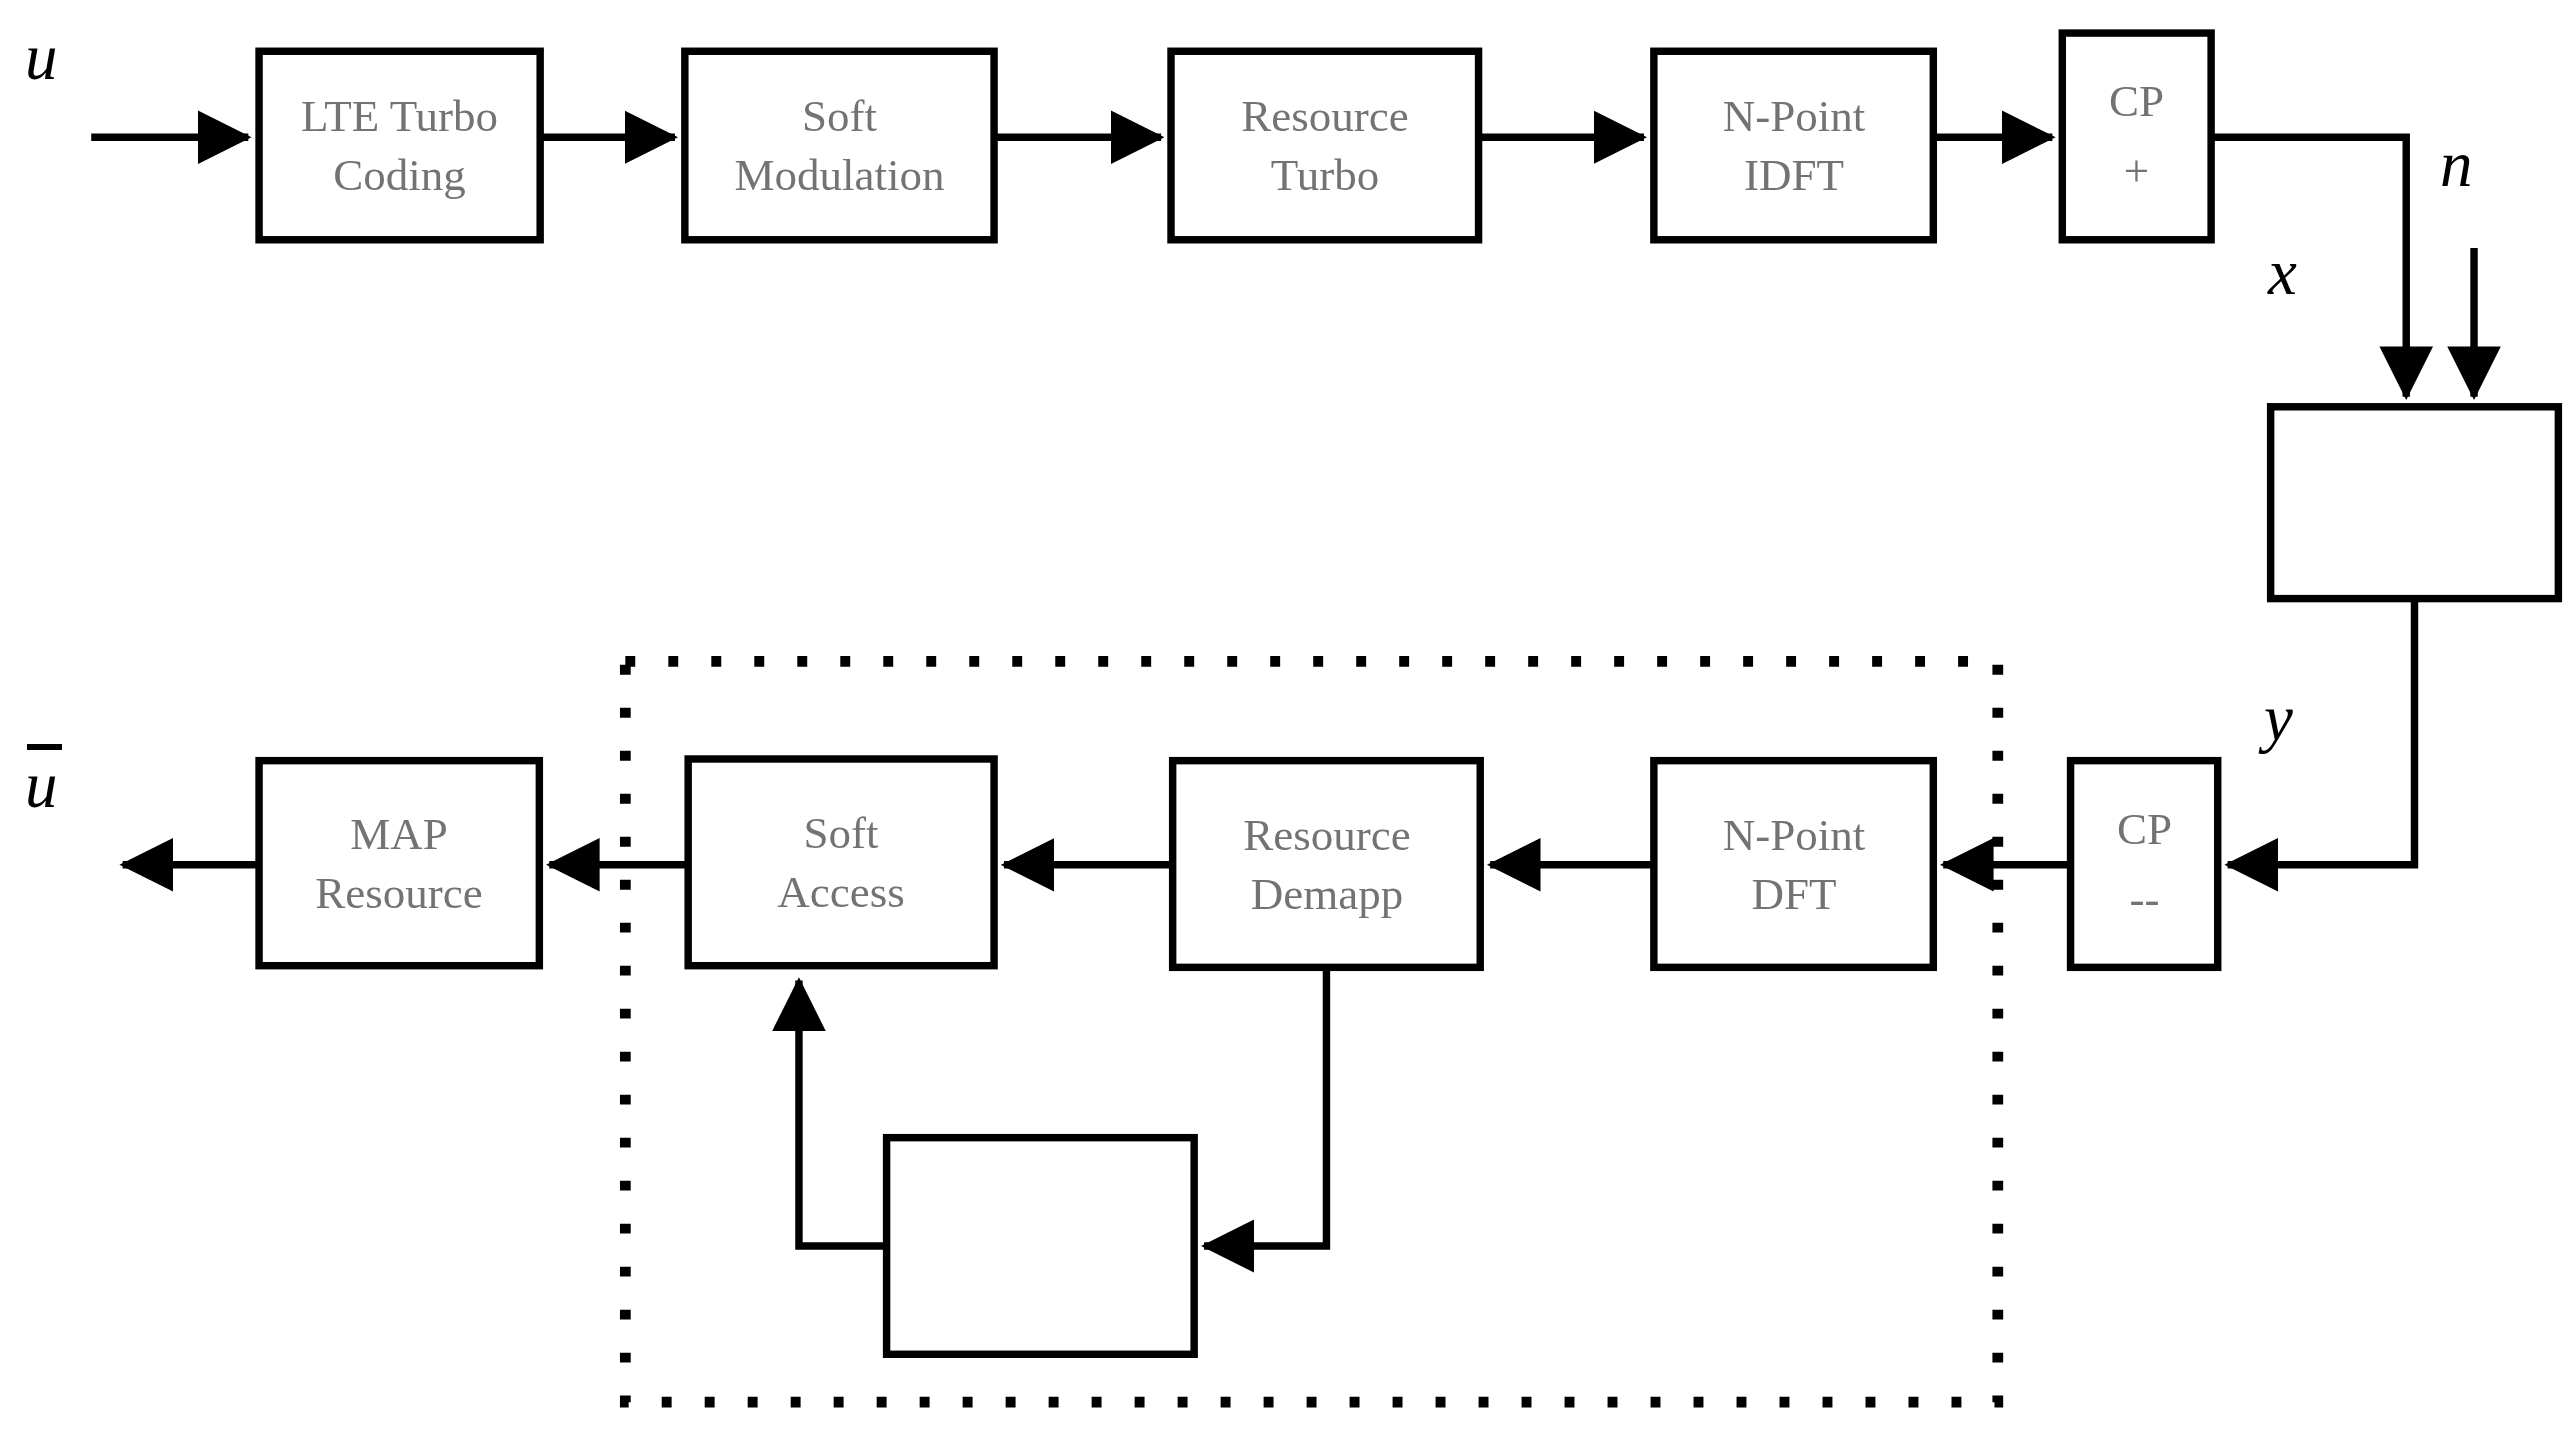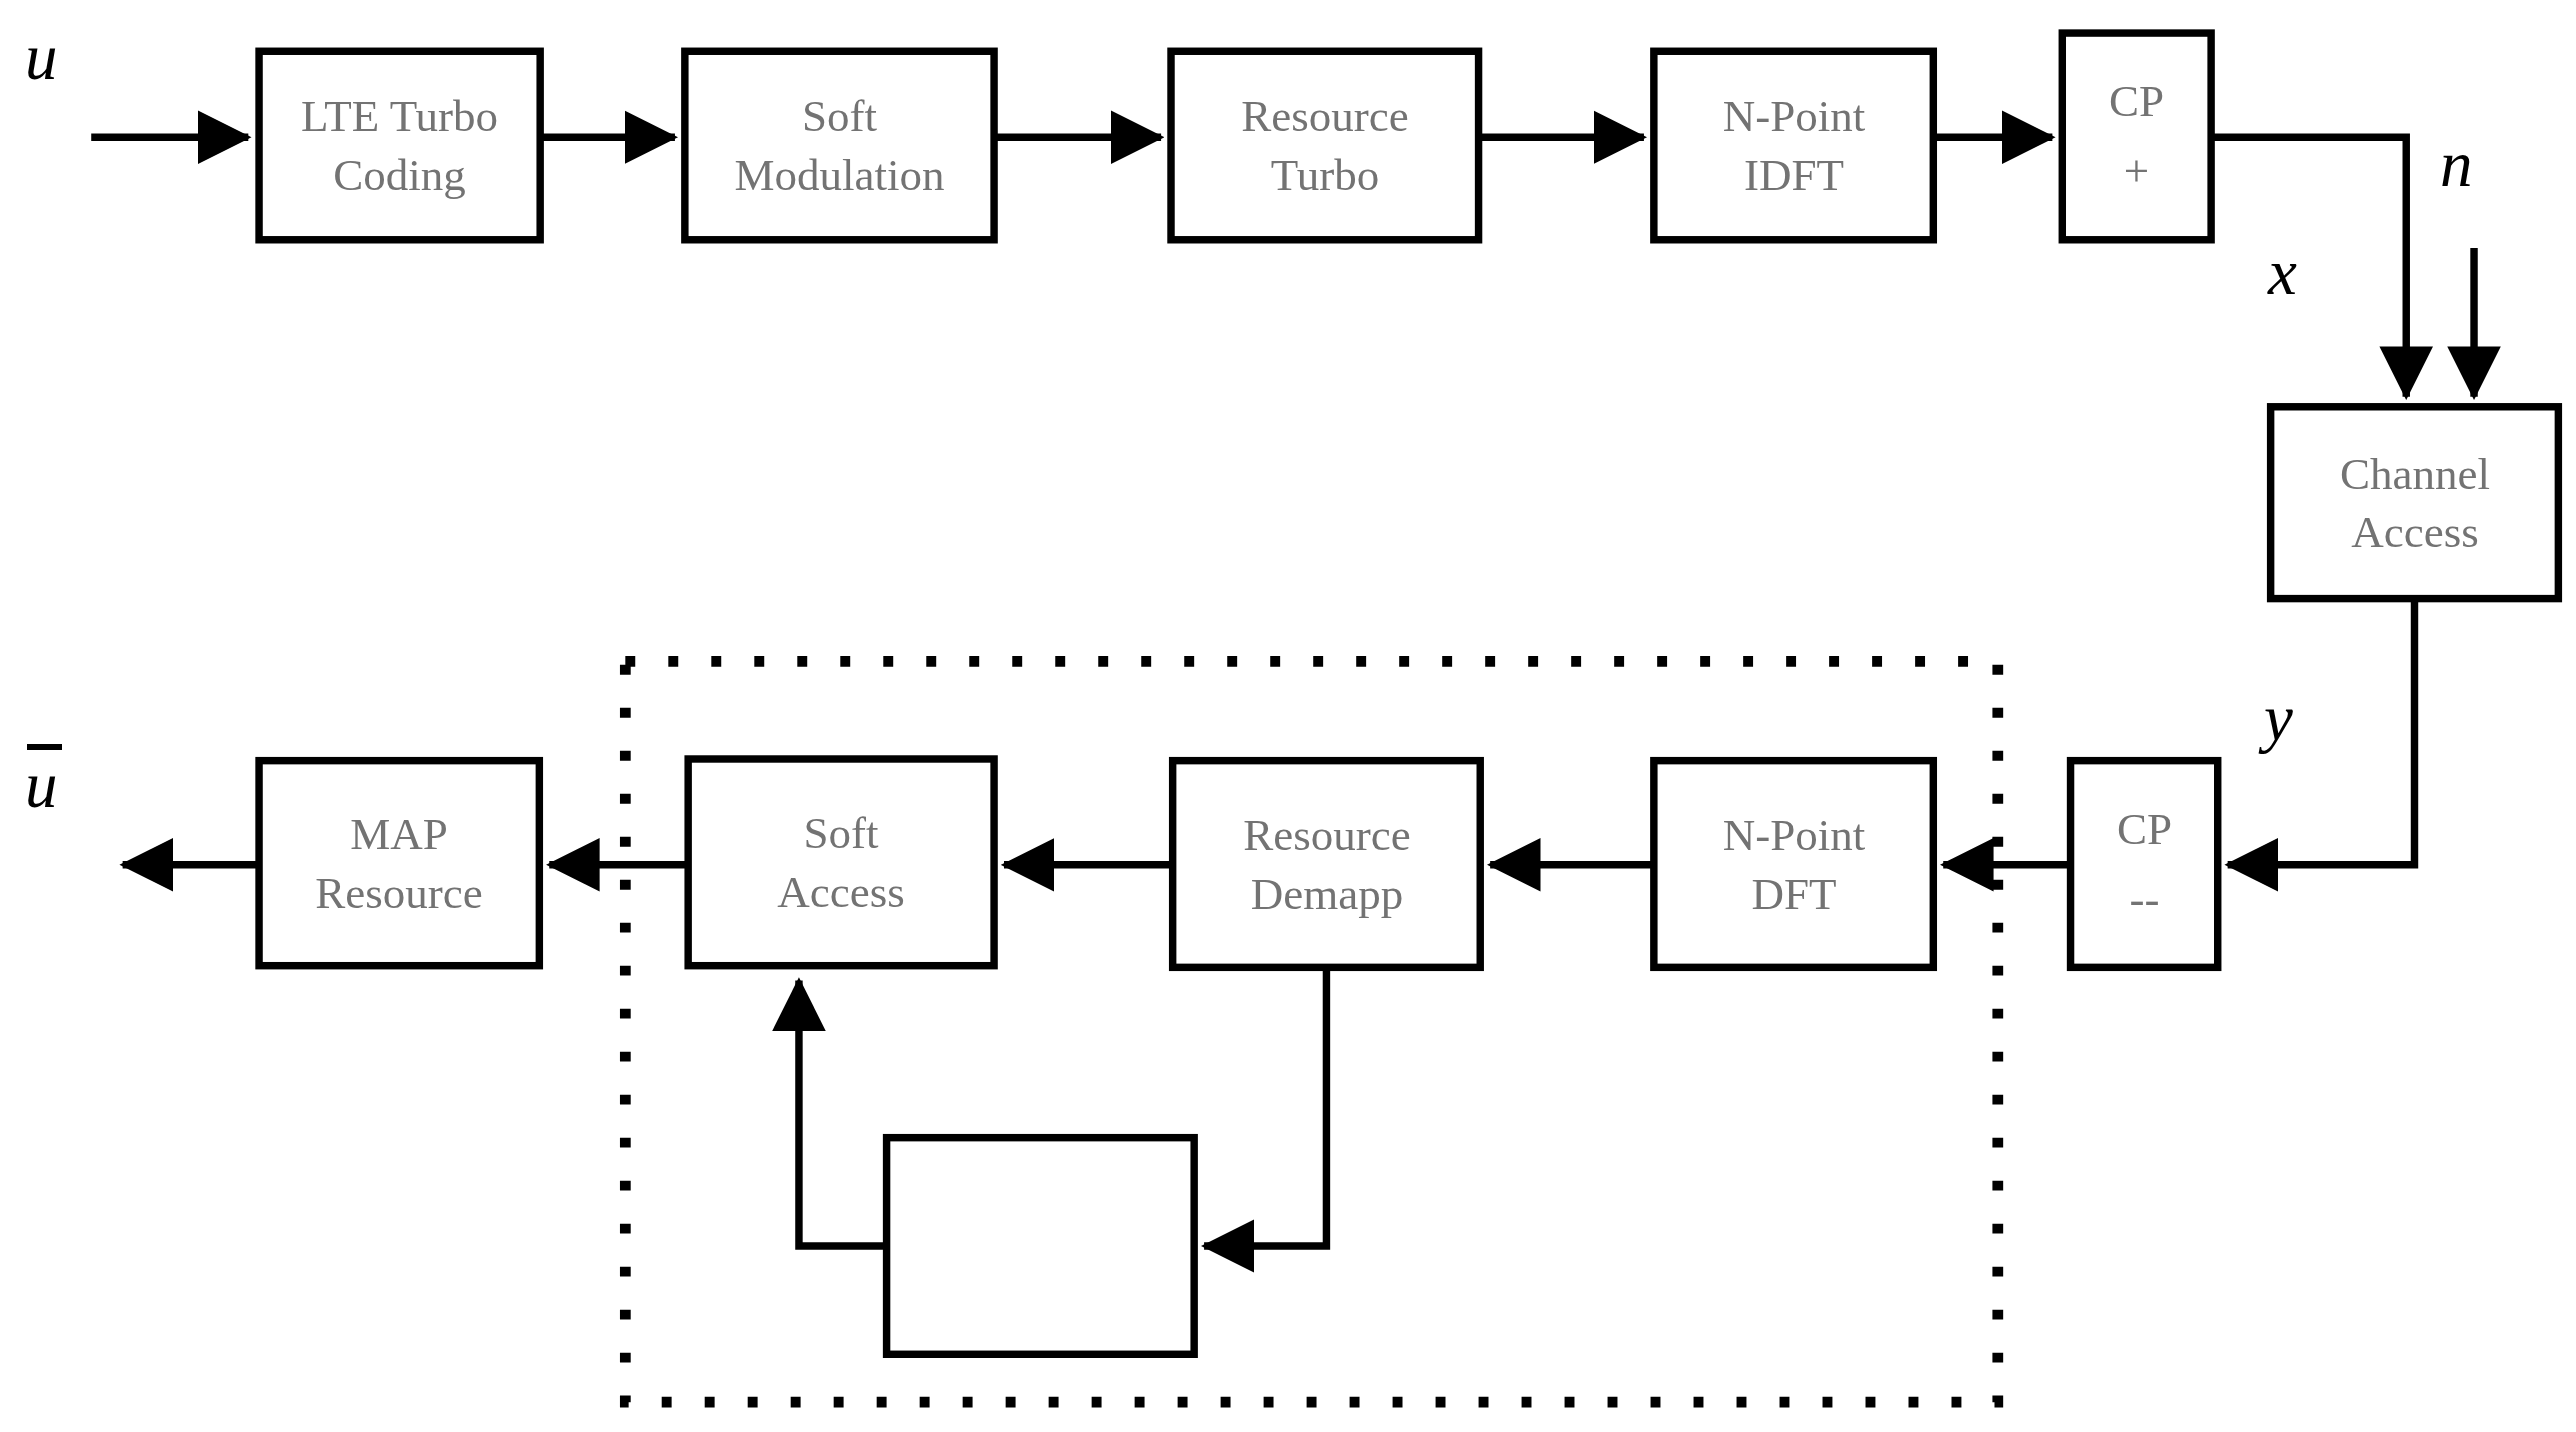--- a/index.html
+++ b/index.html
@@ -139,24 +139,20 @@
   <div class="blk-label" style="left:1654px; top:51px; width:280px; height:189px;">
     <span class="ln">N-Point</span>
     <span class="ln">IDFT</span>
   </div>
 
   <div class="blk-label" style="left:2062px; top:33px; width:149px; height:207px; line-height:1.55;">
     <span class="ln">CP</span>
     <span class="ln plusminus">+</span>
   </div>
 
-  <div class="blk-label" style="left:2271px; top:407px; width:288px; height:192px;">
-    <span class="ln">Channel</span>
-    <span class="ln">Access</span>
-  </div>
 
   <div class="blk-label" style="left:2071px; top:761px; width:147px; height:207px; line-height:1.55;">
     <span class="ln">CP</span>
     <span class="ln plusminus">--</span>
   </div>
 
   <div class="blk-label" style="left:1654px; top:761px; width:280px; height:207px;">
     <span class="ln">N-Point</span>
     <span class="ln">DFT</span>
   </div>

